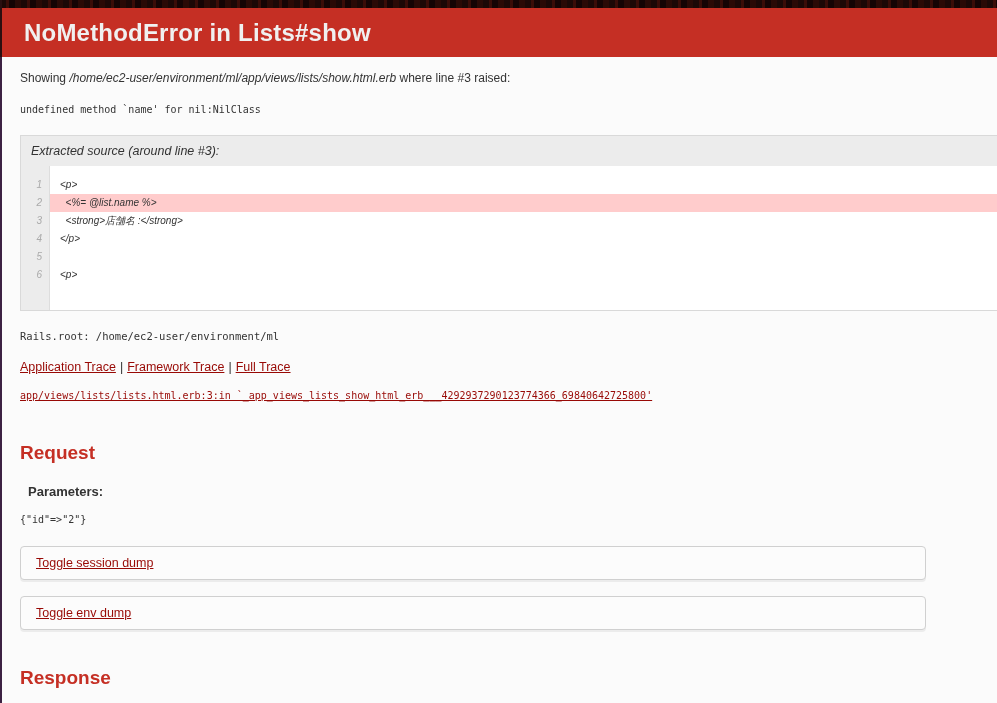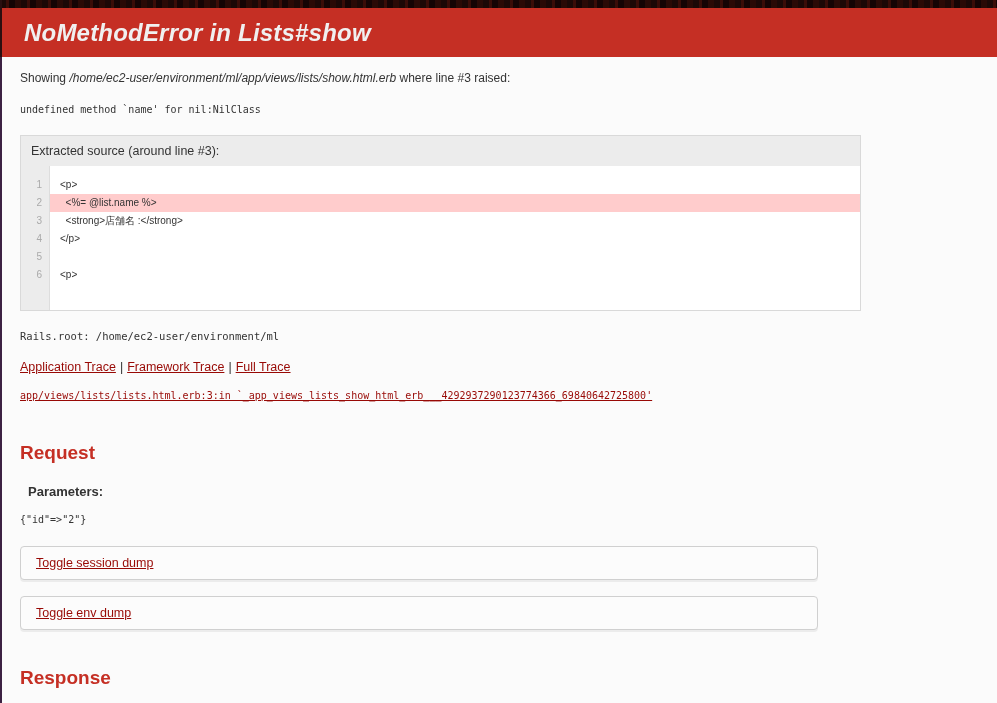--- a/index.html
+++ b/index.html
@@ -25,40 +25,40 @@
     background: linear-gradient(#2a0f10 0 57px, #3c2142 57px 100%);
     z-index: 50;
   }
   header.error-header {
     background: #C52F24; color: #F0F0F0;
     padding: 11px 24px;
   }
   header.error-header h1 {
     margin: 0; font-size: 24px; line-height: 27px; font-weight: bold;
     letter-spacing: 0.2px;
-    font-style: italic;
   }
   .container { padding: 0 20px; }
 
   .showing-line { margin: 12px 0 0; }
   .showing-line em { font-style: italic; }
 
   pre, code, .mono {
     font-family: "DejaVu Sans Mono", "Liberation Mono", monospace;
   }
   pre.error-message {
     margin: 16px 0 0; font-size: 10px; line-height: 14px; white-space: pre;
   }
 
   .source {
     margin-top: 18px;
-    width: 841px;
+    width: 978px;
     border: 1px solid #D9D9D9;
     background: #ECECEC;
     box-sizing: border-box;
+    font-style: italic;
   }
   .source-header {
     padding: 6px 10px; font-size: 12.5px; line-height: 18px; color: #333;
   }
   .source-data {
     background: #FFF; display: flex; align-items: stretch;
   }
   .line-numbers {
     background: #ECECEC; color: #AAA;
     border-right: 1px solid #DDD;
@@ -88,21 +88,21 @@
   }
 
   h2.section-heading {
     color: #C52F24; font-size: 19px; line-height: 24px; font-weight: bold;
     margin: 36px 0 0;
   }
   .bold-label { font-weight: bold; margin: 18px 8px 0; font-size: 13px; }
   pre.params { margin: 12px 0 0; font-size: 10px; line-height: 14px; }
 
   .details-box {
-    width: 798px; box-sizing: border-box;
+    width: 906px; box-sizing: border-box;
     border: 1px solid #D0D0D0; border-radius: 4px;
     background: #FCFCFC;
     box-shadow: 0 2px 0 rgba(0,0,0,0.06);
     padding: 7px 15px;
     margin-top: 16px;
   }
   .details-box a { font-size: 12.5px; }
   .box1 { margin-top: 19px; }
   .response-heading { margin-top: 32px; }
 </style>

